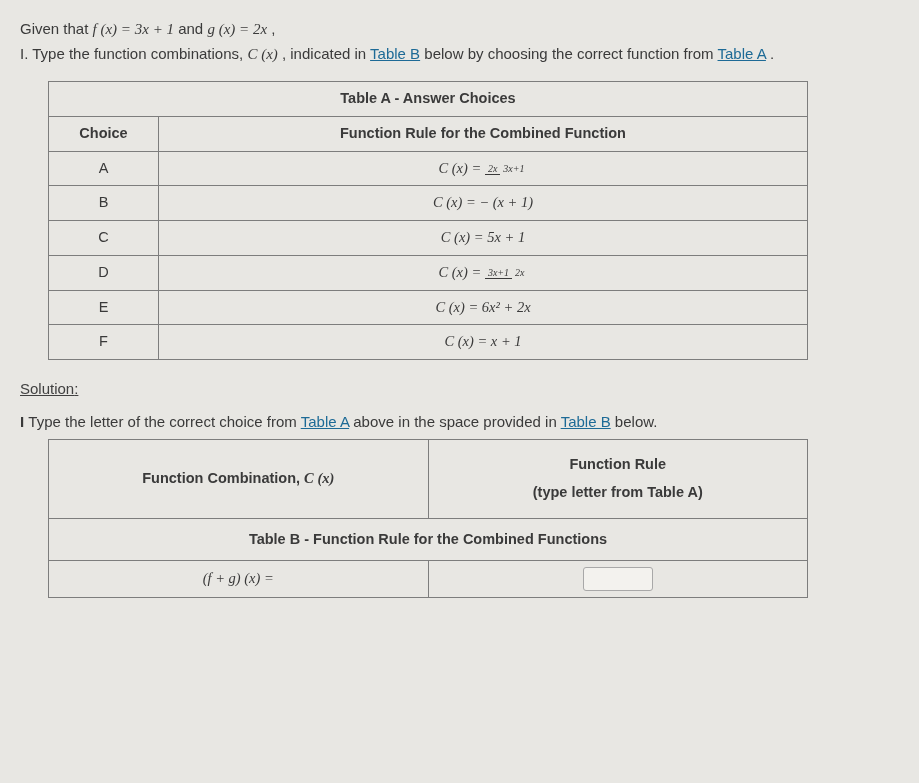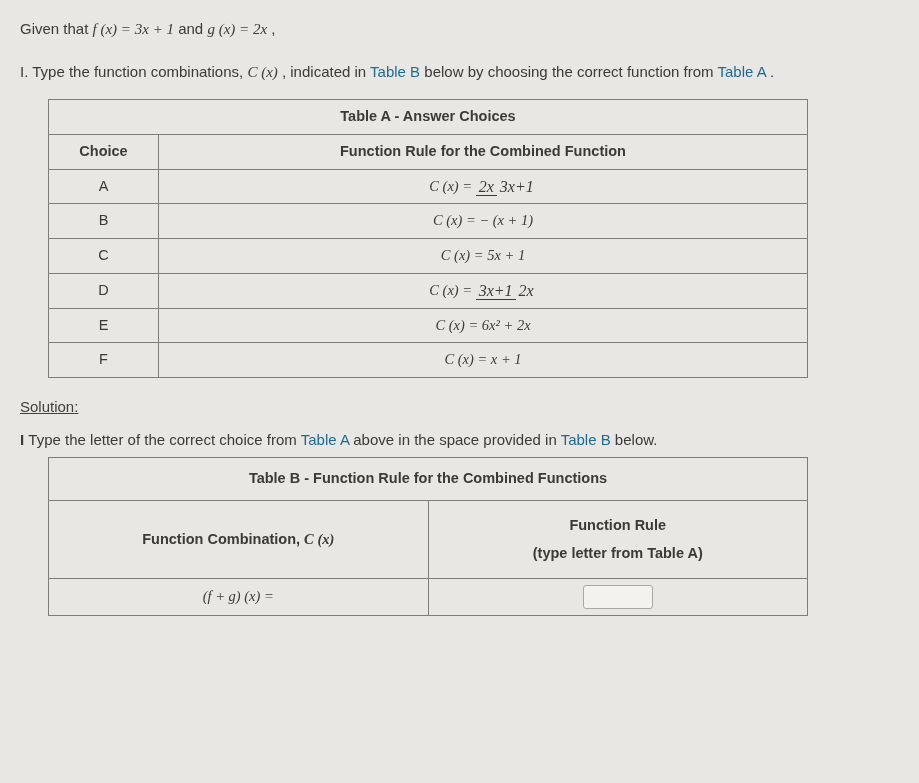--- a/index.html
+++ b/index.html
@@ -7,22 +7,22 @@
     margin: 0;
     padding: 18px 20px;
     font-family: Arial, Helvetica, sans-serif;
     background: #e8e7e3;
     color: #3a3a3a;
     width: 919px;
     font-size: 15px;
     line-height: 1.5;
   }
   .math { font-family: "Cambria Math", "Times New Roman", serif; font-style: italic; }
-  .link { color: #1d6a96; }
-  .given { margin-bottom: 20px; }
+  .link { color: #1d6a96; text-decoration: underline; }
+  .given { margin-bottom: 2px; }
   .instr { margin-bottom: 16px; }
   table.tblA, table.tblB {
     border-collapse: collapse;
     width: 760px;
     margin-left: 28px;
     background: #e8e7e3;
   }
   table.tblA th, table.tblA td,
   table.tblB th, table.tblB td {
     border: 1px solid #7d7d7d;
@@ -36,21 +36,21 @@
   .sol { margin: 18px 0 10px 0; text-decoration: underline; color:#404040;}
   .sub { }
   .answer-box {
     display: inline-block;
     width: 70px; height: 24px;
     background: #f3f2ee;
     border: 1px solid #a8a8a8;
     border-radius: 3px;
     vertical-align: middle;
   }
-  .frac { display:inline-block; vertical-align:middle; text-align:center; font-size:16px; line-height:1.1;}
+  .frac { display:inline-block; vertical-align:middle; text-align:center; font-size:10px; line-height:1.1;}
   .frac .top { border-bottom:1px solid #3a3a3a; padding:0 3px;}
   .frac .bot { padding:0 3px;}
   .col-choice { width: 110px;}
   .tblB .colL { width: 50%;}
   .tblB .funcRuleHead { padding: 14px 10px;}
   .tblB .lastrow td { border-bottom: none;}
 </style>
 </head>
 <body>
 
@@ -122,29 +122,29 @@
   <span>Type the letter of the correct choice from </span>
   <span class="link">Table A</span>
   <span> above in the space provided in </span>
   <span class="link">Table B</span>
   <span> below.</span>
 </div>
 
 <table class="tblB">
   <tbody>
       <tr>
-        <th colspan="2">Table B - Function Rule for the Combined Functions</th>
-      </tr>
-  <tr>
     <th class="colL funcRuleHead">
       <span>Function Combination, </span><span class="math">C (x)</span>
     </th>
     <th class="funcRuleHead">
       <div style="margin-bottom:6px;">Function Rule</div>
       <div>(type letter from Table A)</div>
     </th>
   </tr>
   <tr>
+        <th colspan="2">Table B - Function Rule for the Combined Functions</th>
+      </tr>
+  <tr>
     <td class="math">(f + g) (x) =</td>
     <td><span class="answer-box"></span></td>
   </tr>
 </tbody>
   </table>
 
 </body></html>

